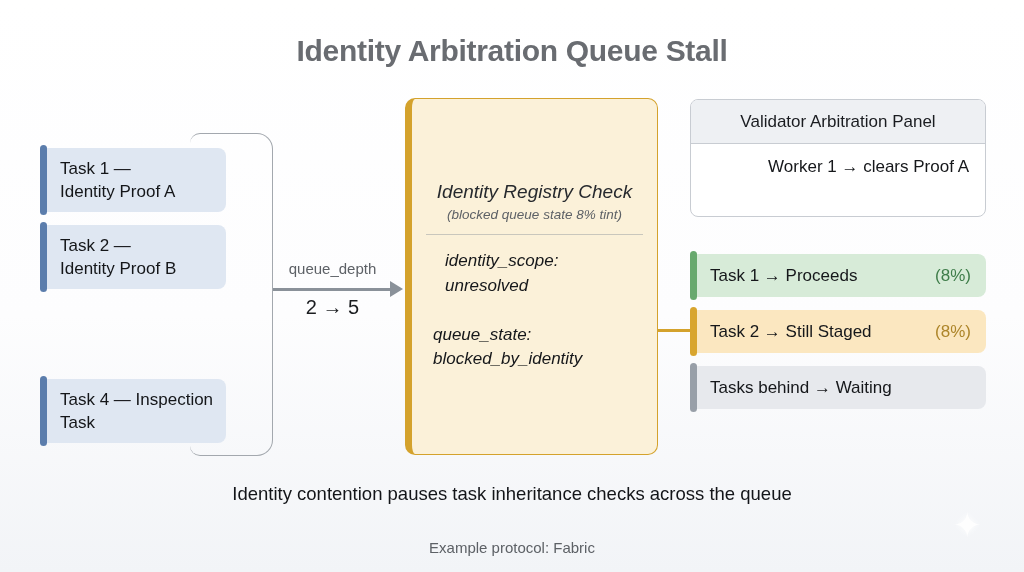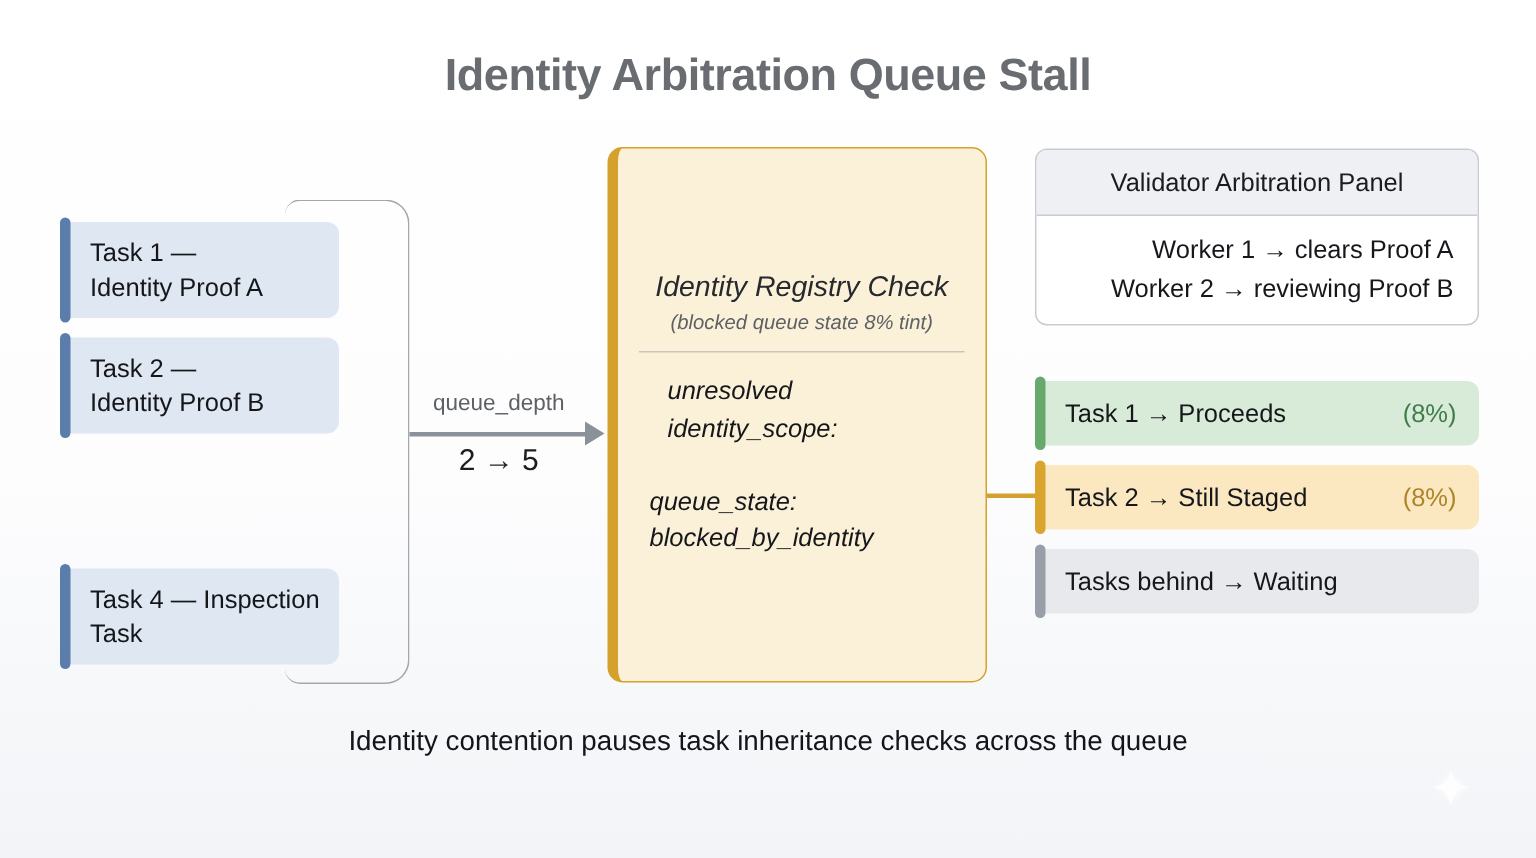--- a/index.html
+++ b/index.html
@@ -186,52 +186,52 @@
   <div class="arrow-label">queue_depth</div>
   <div class="arrow-line"></div>
   <div class="arrow-head"></div>
   <div class="arrow-value">2 → 5</div>
 
   <div class="registry-box">
     <div class="registry-title">Identity Registry Check</div>
     <div class="registry-subtitle">(blocked queue state 8% tint)</div>
     <div class="registry-divider"></div>
     <div class="registry-field f1">
+      <span>identity_scope:</span>
       <span>unresolved</span>
-      <span>identity_scope:</span>
     </div>
     <div class="registry-field f2">
       <span>queue_state:</span>
       <span>blocked_by_identity</span>
     </div>
   </div>
 
   <div class="amber-connector"></div>
 
   <div class="validator-panel">
     <div class="validator-header">Validator Arbitration Panel</div>
     <div class="validator-body">
       <div class="validator-row">Worker 1 → clears Proof A</div>
-      <div class="validator-row">Worker 2 → reviewing Proof B</div>
     </div>
   </div>
 
   <div class="outcome-row outcome-green">
     <span class="accent-bar"></span>
     <span class="outcome-label">Task 1 → Proceeds</span>
     <span class="outcome-pct">(8%)</span>
   </div>
   <div class="outcome-row outcome-amber">
     <span class="accent-bar"></span>
     <span class="outcome-label">Task 2 → Still Staged</span>
     <span class="outcome-pct">(8%)</span>
   </div>
   <div class="outcome-row outcome-gray">
     <span class="accent-bar"></span>
     <span class="outcome-label">Tasks behind → Waiting</span>
     <span class="outcome-pct"></span>
   </div>
 
   <div class="caption">Identity contention pauses task inheritance checks across the queue</div>
+  <div class="footer-note">Example protocol: Fabric</div>
 
   <div class="sparkle">✦</div>
 
 </div>
 
 </body></html>

